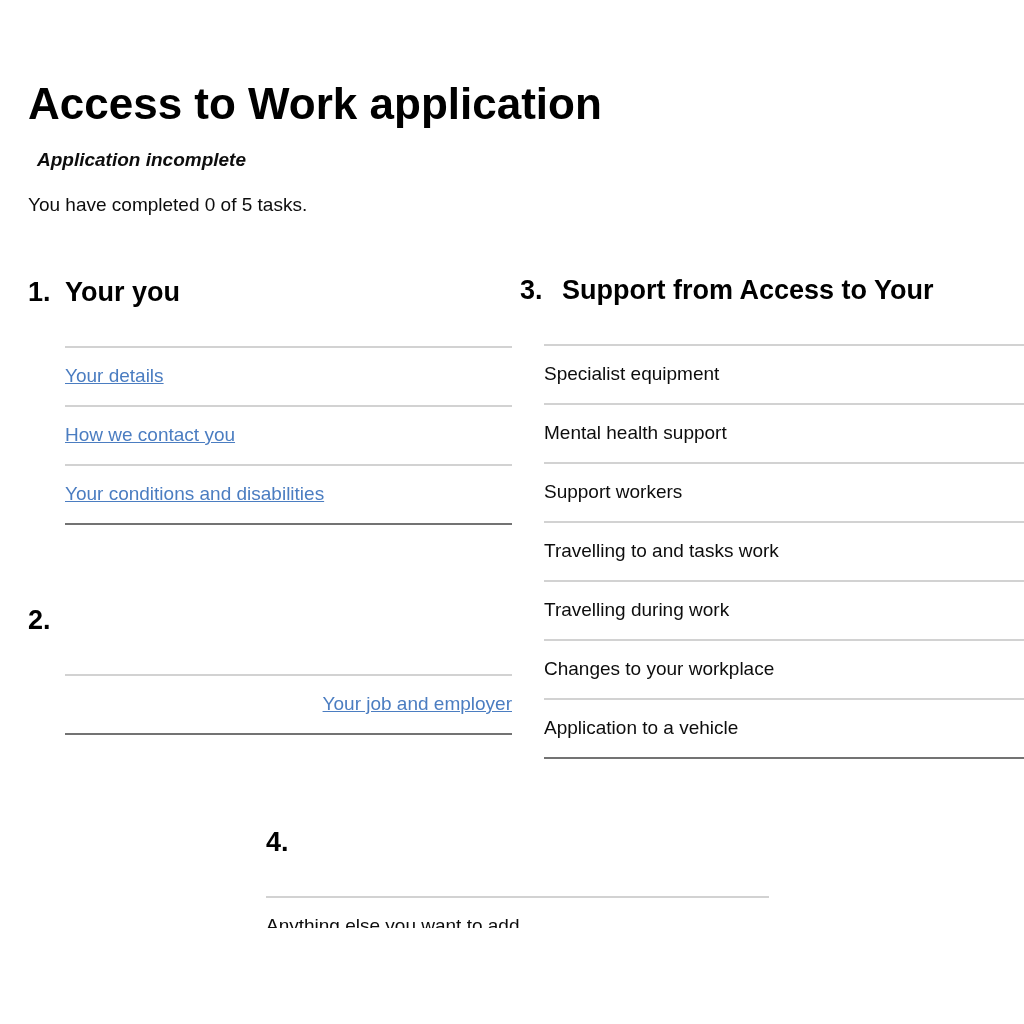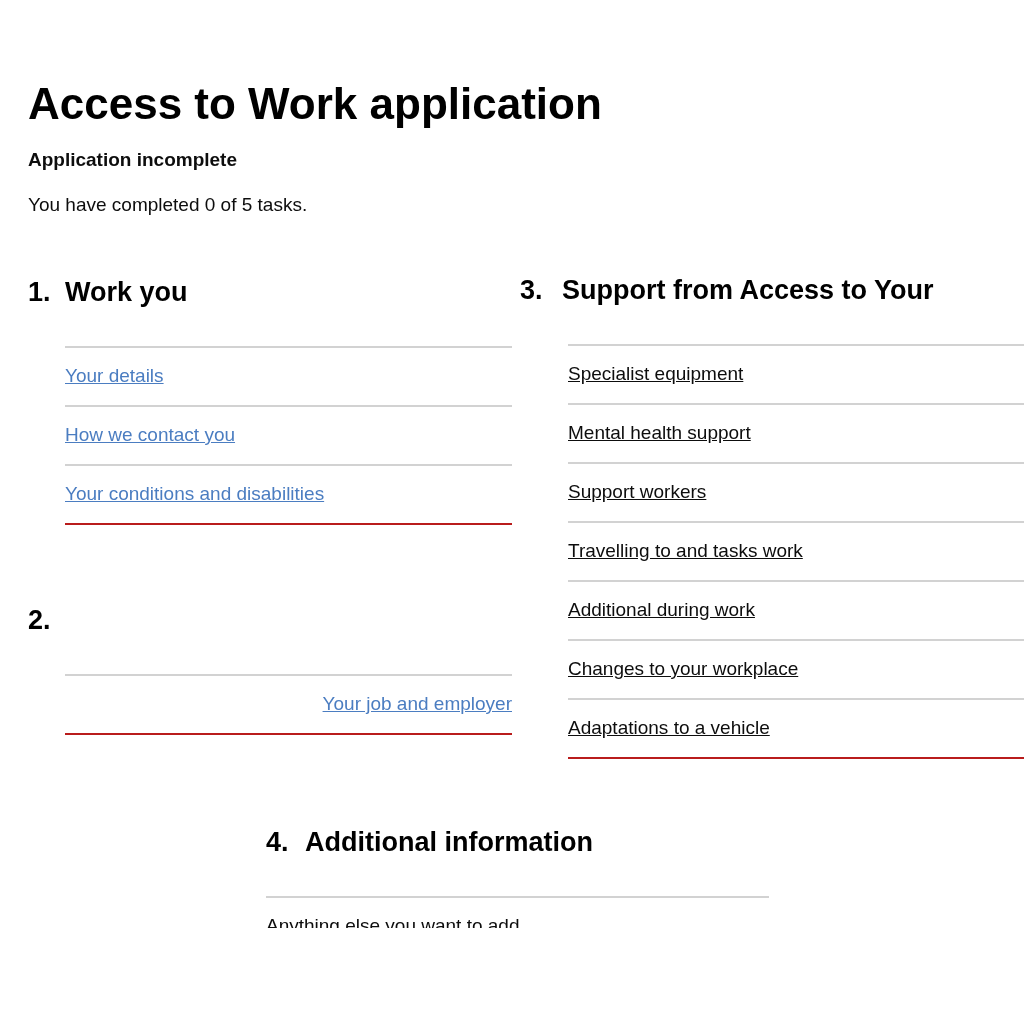--- a/index.html
+++ b/index.html
@@ -14,43 +14,44 @@
   }
   .abs { position: absolute; }
 
   .page-title {
     left: 28px; top: 51px;
     font-size: 44px; line-height: 48px;
     font-weight: bold; color: #000000;
     white-space: nowrap;
   }
   .status-heading {
-    left: 28px; top: 147px;
+    left: 37px; top: 147px;
     font-size: 19px; line-height: 26px;
     font-weight: bold; color: #0d0d0d;
     white-space: nowrap;
+    font-style: italic;
   }
   .progress-text {
     left: 28px; top: 192px;
     font-size: 19px; line-height: 26px;
     color: #0d0d0d; white-space: nowrap;
   }
 
   .section { position: absolute; }
   .sec-head {
     display: flex;
     font-size: 27px; line-height: 33px;
     font-weight: bold; color: #000000;
     white-space: nowrap;
   }
   .sec-num { flex: 0 0 auto; }
   .sec-list {
     list-style: none; padding: 0;
     margin: 37px 0 0 0;
-    border-bottom: 2px solid #b91c1c;
+    border-bottom: 2px solid #737373;
   }
   .sec-item {
     border-top: 2px solid #d2d2d2;
     padding: 15px 0 16px 0;
     font-size: 19px; line-height: 26px;
     white-space: nowrap;
   }
   .sec-item a {
     color: #4b7dc1;
     text-decoration: underline;
@@ -61,41 +62,41 @@
   .sec-1 { left: 28px;  top: 276px; width: 484px; }
   .sec-1 .sec-num { width: 37px; }
   .sec-1 .sec-list { margin-left: 37px; }
 
   .sec-2 { left: 28px;  top: 604px; width: 484px; }
   .sec-2 .sec-num { width: 37px; }
   .sec-2 .sec-list { margin-left: 37px; text-align: right; }
 
   .sec-3 { left: 520px; top: 274px; width: 504px; }
   .sec-3 .sec-num { width: 42px; }
-  .sec-3 .sec-list { margin-left: 48px; text-decoration: underline; }
+  .sec-3 .sec-list { margin-left: 24px; }
 
   .sec-4 { left: 266px; top: 826px; width: 503px; }
   .sec-4 .sec-num { width: 39px; }
   .sec-4 .sec-list { }
 </style>
 </head>
 <body>
 
 <div class="page">
 
   <h1 class="abs page-title">Access to Work application</h1>
 
   <div class="abs status-heading">Application incomplete</div>
 
   <div class="abs progress-text">You have completed 0 of 5 tasks.</div>
 
   <div class="section sec-1">
     <div class="sec-head">
       <span class="sec-num">1.</span>
-      <span class="sec-title">Work you</span>
+      <span class="sec-title">Your you</span>
     </div>
     <ul class="sec-list">
       <li class="sec-item">
         <a href="#">Your details</a>
       </li>
       <li class="sec-item">
         <a href="#">How we contact you</a>
       </li>
       <li class="sec-item">
         <a href="#">Your conditions and disabilities</a>
@@ -117,29 +118,28 @@
   <div class="section sec-3">
     <div class="sec-head">
       <span class="sec-num">3.</span>
       <span class="sec-title">Support from Access to Your</span>
     </div>
     <ul class="sec-list">
       <li class="sec-item">Specialist equipment</li>
       <li class="sec-item">Mental health support</li>
       <li class="sec-item">Support workers</li>
       <li class="sec-item">Travelling to and tasks work</li>
-      <li class="sec-item">Additional during work</li>
+      <li class="sec-item">Travelling during work</li>
       <li class="sec-item">Changes to your workplace</li>
-      <li class="sec-item">Adaptations to a vehicle</li>
+      <li class="sec-item">Application to a vehicle</li>
     </ul>
   </div>
 
   <div class="section sec-4">
     <div class="sec-head">
       <span class="sec-num">4.</span>
-      <span class="sec-title">Additional information</span>
     </div>
     <ul class="sec-list">
       <li class="sec-item">Anything else you want to add</li>
     </ul>
   </div>
 
 </div>
 
 </body></html>

